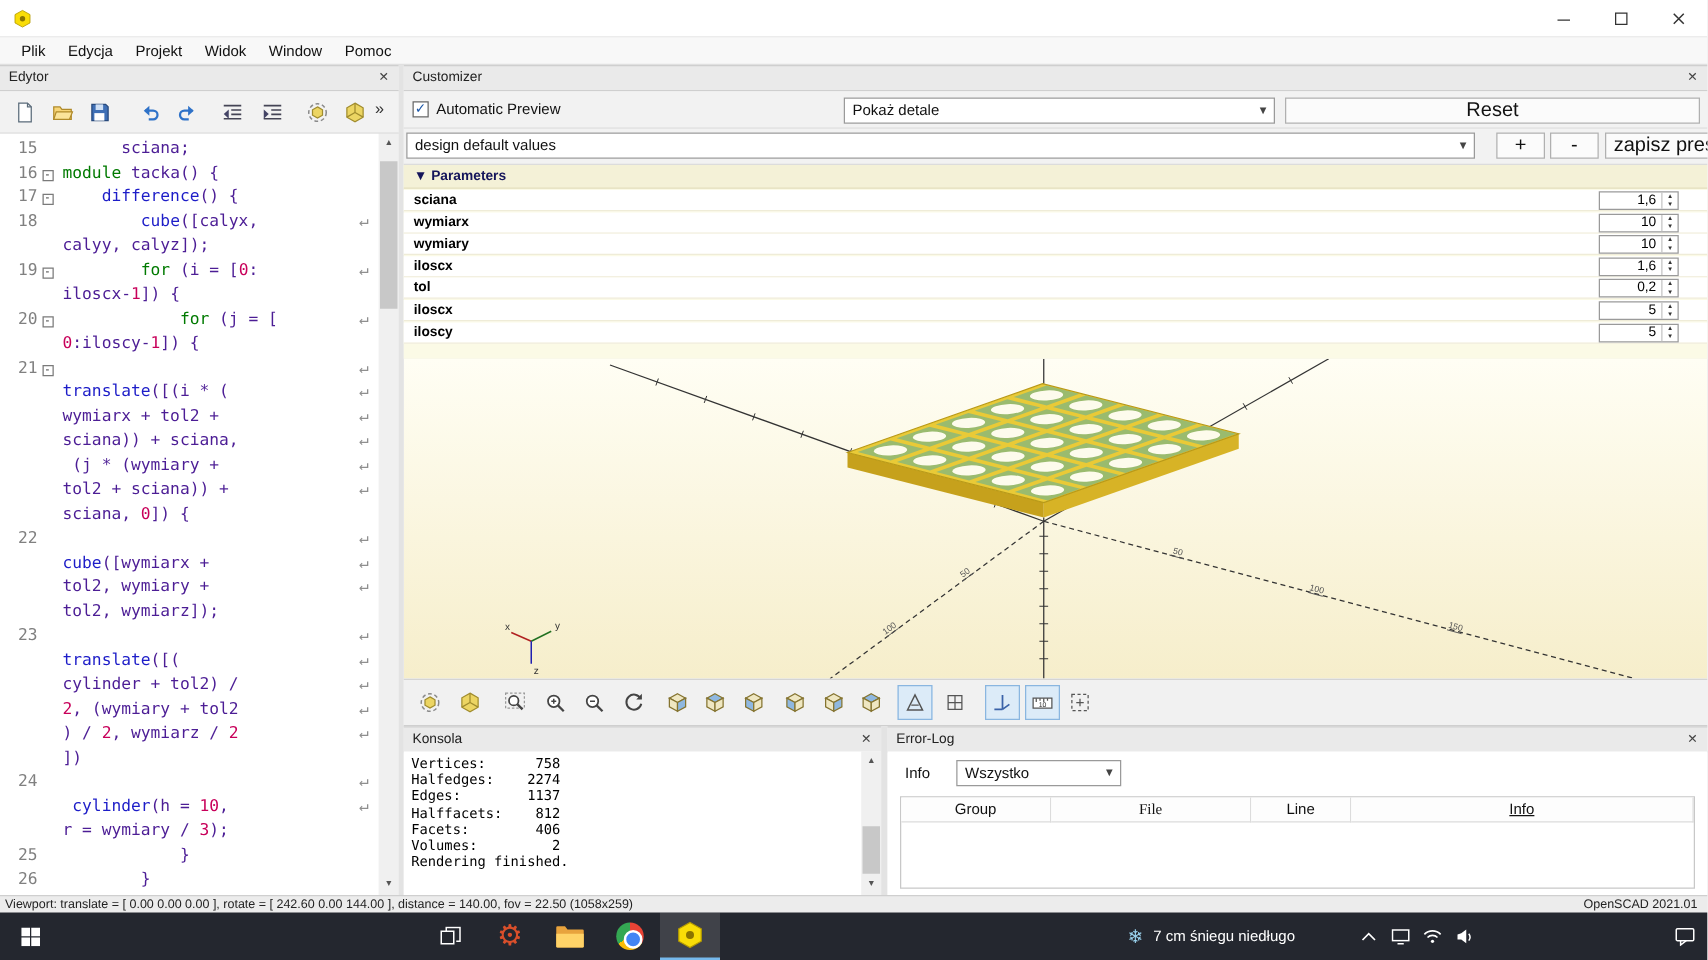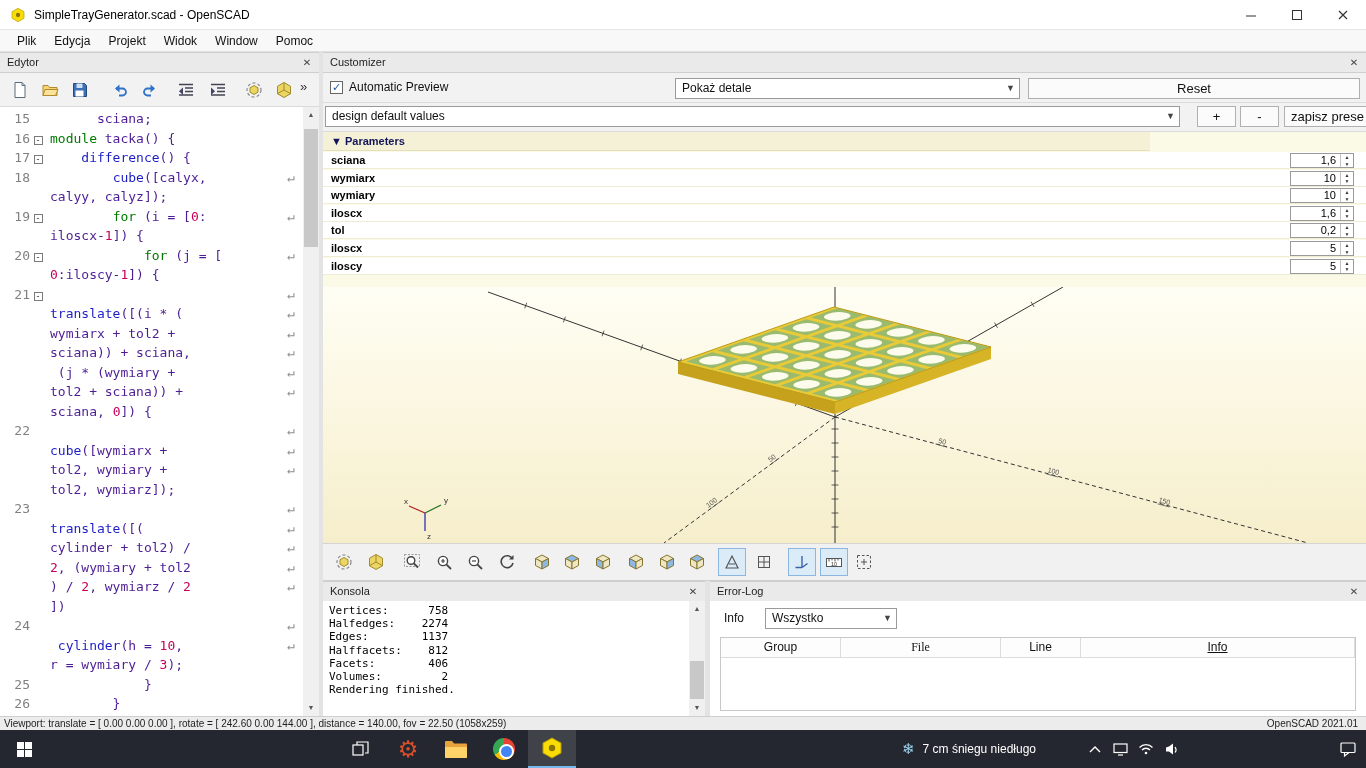--- a/index.html
+++ b/index.html
@@ -39,28 +39,28 @@
   .sarrow{position:absolute;left:0;width:16px;height:16px;font-size:7px;color:#555;text-align:center;line-height:16px}
   .sthumb{position:absolute;left:1px;width:14px;background:#c8c8c8}
 
   
   .split-v{position:absolute;background:#e3e3e3}
 
   
   .ctool{position:absolute;background:#f2f2f2;border-bottom:1px solid #dcdcdc}
   .sel{position:absolute;background:#fff;border:1px solid #9a9a9a;font-size:12px;line-height:19px;padding:0 18px 0 6px;color:#111;white-space:nowrap;overflow:hidden}
   .selarr{position:absolute;right:4px;top:0;color:#444;font-size:9px;line-height:19px}
-  .btn{position:absolute;background:#fbfbfb;border:1px solid #b0b0b0;font-size:13px;text-align:center;color:#111;line-height:19px;overflow:hidden}
+  .btn{position:absolute;background:#fbfbfb;border:1px solid #b0b0b0;font-size:16px;text-align:center;color:#111;line-height:19px;overflow:hidden}
   #chk-box{position:absolute;left:330px;top:81px;width:13px;height:13px;background:#fff;border:1px solid #666;font-size:11px;line-height:11px;text-align:center;color:#1c57a8}
   #chk-label{position:absolute;left:349px;top:80px;font-size:12px;color:#111}
   #params-area{position:absolute;left:323px;top:132px;width:1043px;height:155px;background:#fbfae6}
-  #params-head{position:absolute;left:323px;top:132px;width:827px;height:19px;background:#f4f1d7;border-bottom:1px solid #e3dfbe;font-size:11px;font-weight:bold;color:#14145a;line-height:18px;padding-left:8px}
+  #params-head{position:absolute;left:323px;top:132px;width:1043px;height:19px;background:#f4f1d7;border-bottom:1px solid #e3dfbe;font-size:11px;font-weight:bold;color:#14145a;line-height:18px;padding-left:8px}
   .prow{position:absolute;left:323px;width:1043px;height:17px;background:#fff;border-bottom:1px solid #efecd8}
   .plabel{font-weight:bold;font-size:11px;line-height:16px;padding-left:8px;color:#000}
-  .spin{position:absolute;right:12px;top:1px;width:64px;height:15px;background:#fff;border:1px solid #9a9a9a}
+  .spin{position:absolute;right:23px;top:1px;width:64px;height:15px;background:#fff;border:1px solid #9a9a9a}
   .spinval{position:absolute;left:0;right:14px;top:0;text-align:right;font-size:11px;line-height:13px;padding-right:3px;color:#000}
   .spinbtns{position:absolute;right:0;top:0;bottom:0;width:13px;border-left:1px solid #c4c4c4;display:flex;flex-direction:column}
   .spinbtns span{flex:1;font-size:5px;line-height:6px;text-align:center;color:#333}
 
   
   #viewport{position:absolute;left:323px;top:287px;width:1043px;height:256px;overflow:hidden}
   #vtoolbar{position:absolute;left:323px;top:543px;width:1043px;height:38px;background:#f1f1f1;border-top:1px solid #d4d4d4;border-bottom:1px solid #cfcfcf}
   .vbtn{position:absolute;top:548px;width:28px;height:28px;display:flex;align-items:center;justify-content:center;border:1px solid transparent}
   .vbtn.on{border-color:#8ab6e0;background:#dcebf8}
 
@@ -89,21 +89,20 @@
 </head>
 <body>
 
 <div id="titlebar">
   <span id="app-icon">
     <svg width="16" height="16" viewBox="0 0 24 24">
         <path d="M12 2l9 5v10l-9 5-9-5V7z" fill="#f9dd07" stroke="#b49a00"></path>
         <circle cx="12" cy="12" r="3.2" fill="#8a7400"></circle>
       </svg>
   </span>
-  <span id="title-text">SimpleTrayGenerator.scad - OpenSCAD</span>
   <div class="win-btn" id="btn-min">
       <svg width="16" height="16">
         <path d="M3 9h10" stroke="#333" stroke-width="1"></path>
       </svg>
     </div>
   <div class="win-btn" id="btn-max">
       <svg width="16" height="16">
         <rect x="3.5" y="3.5" width="9" height="9" fill="none" stroke="#333"></rect>
       </svg>
     </div>

